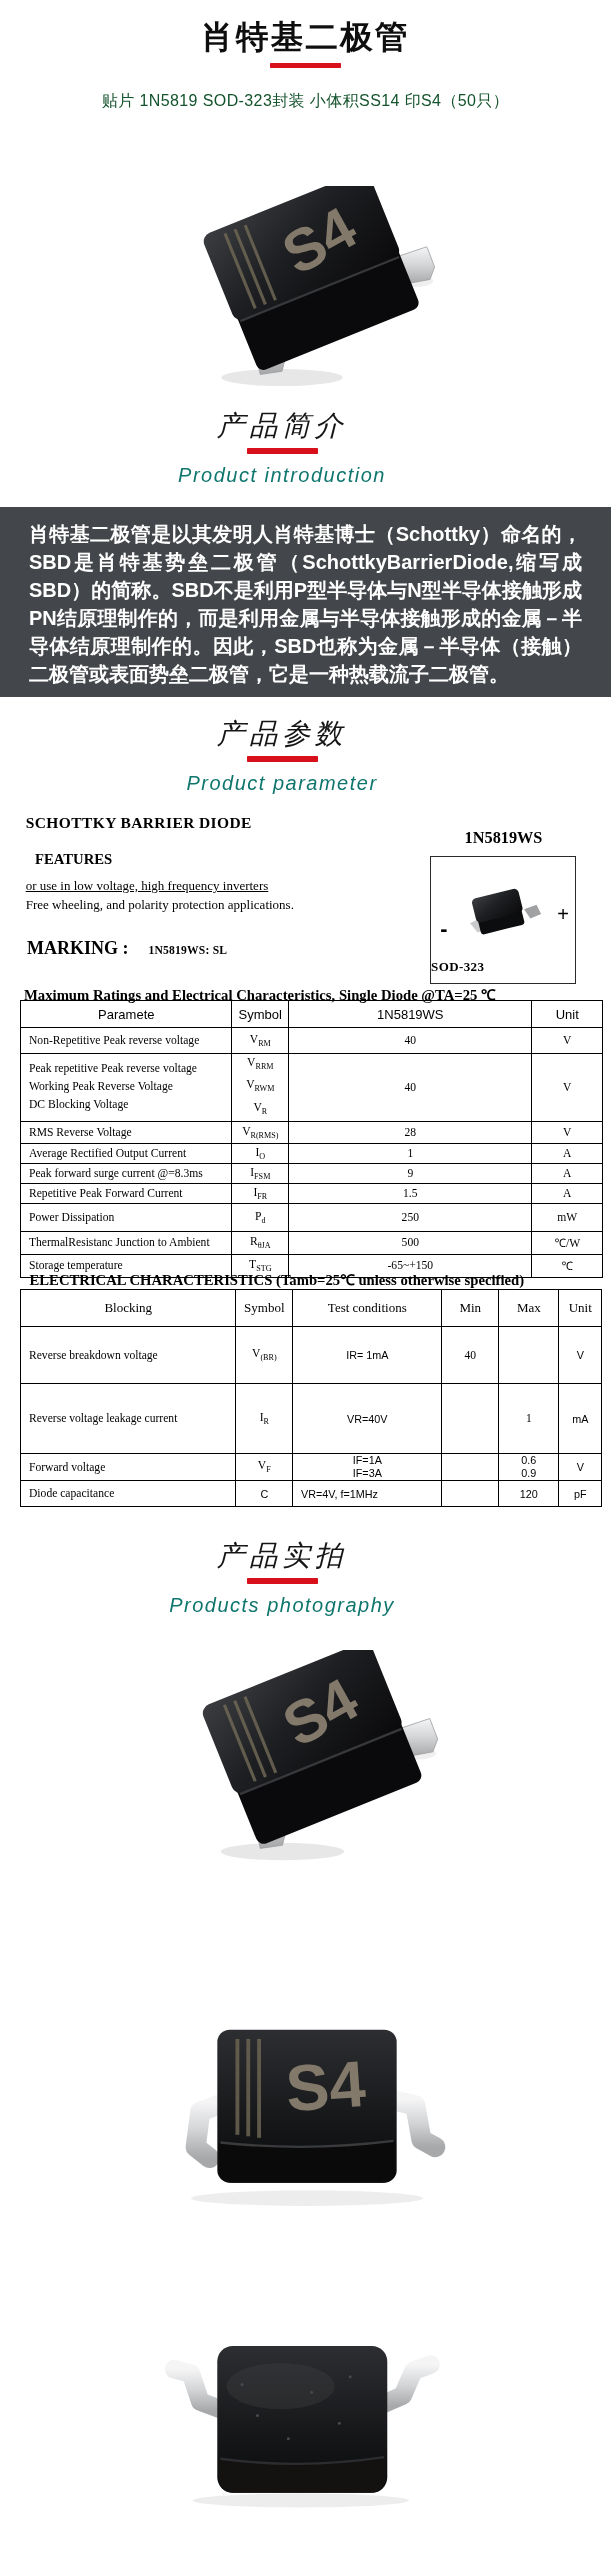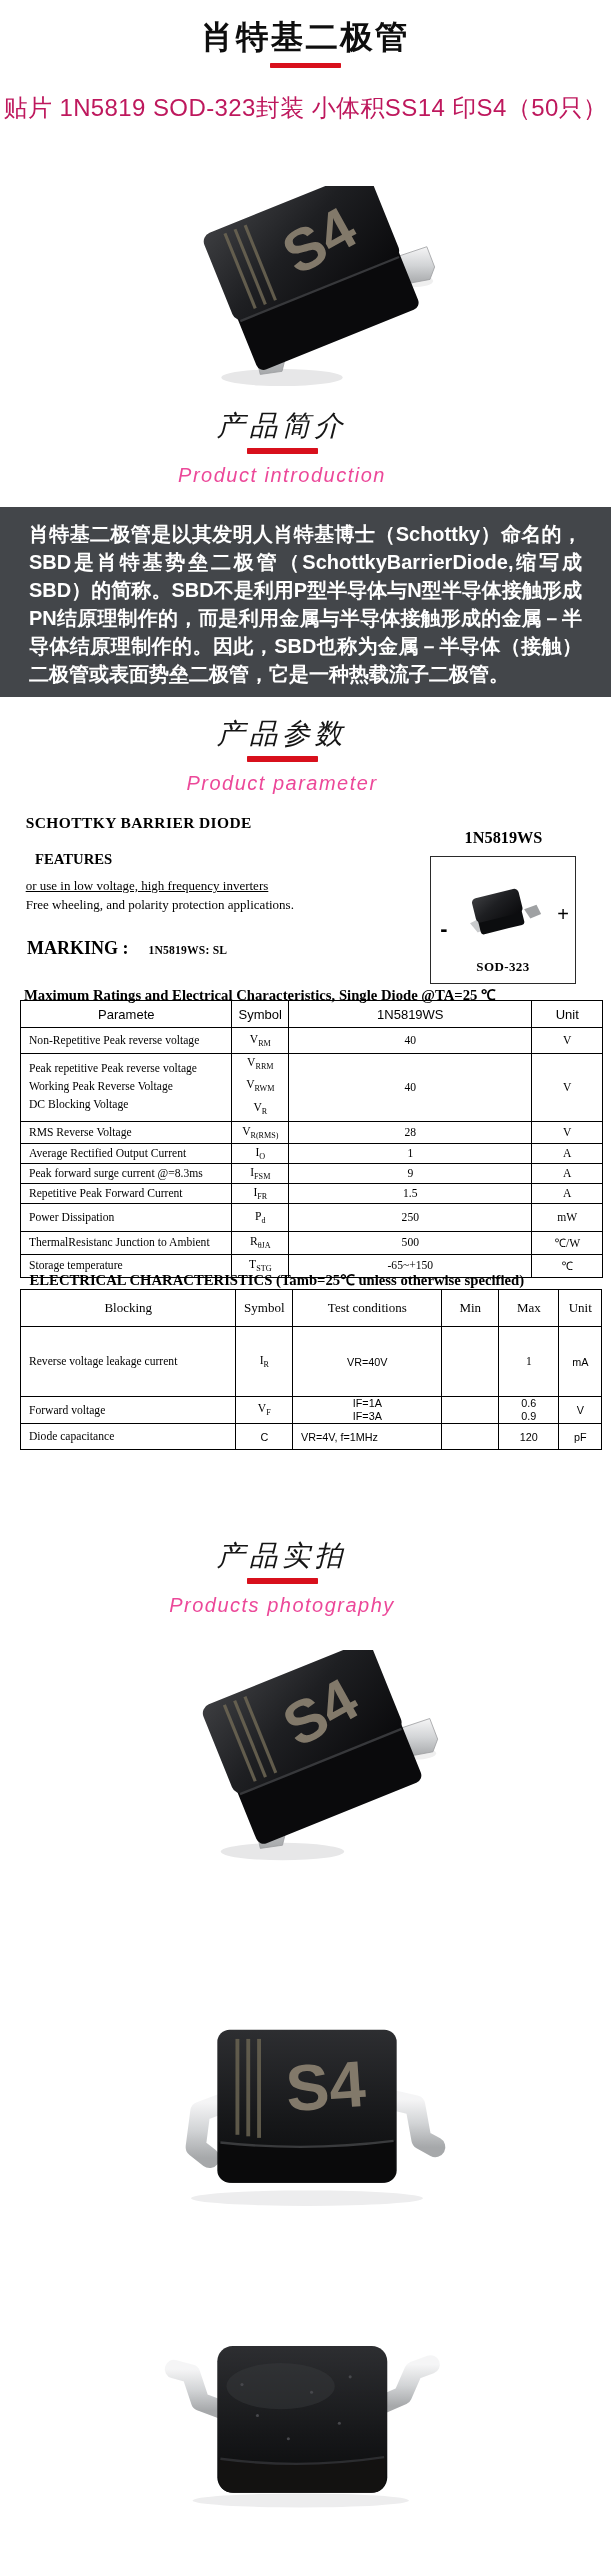--- a/index.html
+++ b/index.html
@@ -3,42 +3,42 @@
 <meta charset="utf-8">
 <style>
   html,body{margin:0;padding:0;background:#fff;}
   .page{position:relative;width:611px;height:2576px;background:#ffffff;overflow:hidden;
         font-family:"Liberation Sans",sans-serif;color:#111;border-radius:17px;}
   
   .top-head{position:absolute;top:0;left:0;width:611px;text-align:center;}
   .top-head h1{margin:18.6px 0 0;font-size:32.5px;line-height:37px;font-weight:700;letter-spacing:2.3px;color:#0e0e0e;}
   .bar{width:71px;height:6.2px;background:#d8101c;margin:7px auto 0;border-radius:0.8px;}
   .bar.small{height:5.4px;}
-  .top-sub{margin-top:28px;font-size:24px;line-height:23px;color:#be185d;letter-spacing:0.4px;}
+  .top-sub{margin-top:21px;font-size:16px;line-height:23px;color:#14532d;letter-spacing:0.4px;}
   
   .sec-head{position:absolute;left:0;width:564px;text-align:center;font-style:italic;}
   .sec-head .cn{font-size:28px;line-height:31px;font-weight:400;letter-spacing:4.6px;color:#151515;}
-  .sec-head .en{margin-top:10px;font-size:20px;line-height:23px;font-weight:300;letter-spacing:1.5px;color:#ec4899;}
+  .sec-head .en{margin-top:10px;font-size:20px;line-height:23px;font-weight:300;letter-spacing:1.5px;color:#0f766e;}
   
   .intro-block{position:absolute;top:507px;left:0;width:611px;height:190px;background:#43464a;box-sizing:border-box;
                padding:13px 29px 0;color:#fff;font-size:20px;line-height:28px;font-weight:700;text-align:justify;}
   
   .datasheet{position:absolute;top:805px;left:4px;width:611px;height:708px;font-family:"Liberation Serif",serif;color:#000000;}
   .ds-family{position:absolute;left:21.7px;top:9.3px;font-size:15.5px;font-weight:700;letter-spacing:0.4px;}
   .ds-part{position:absolute;left:426px;top:23px;width:147px;text-align:center;font-size:16.3px;font-weight:700;}
   .ds-feat-title{position:absolute;left:31px;top:46px;font-size:14.7px;font-weight:700;}
   .ds-feat1{position:absolute;left:21.7px;top:73px;font-size:13px;text-decoration:underline;}
   .ds-feat2{position:absolute;left:21.7px;top:92px;font-size:13px;}
   .ds-marking{position:absolute;left:23px;top:133px;font-size:18px;font-weight:700;}
   .ds-marking .val{font-size:11.6px;font-weight:700;margin-left:20px;letter-spacing:0.2px;}
   .pkg-box{position:absolute;left:426px;top:51px;width:146px;height:128px;border:1.5px solid #2a2a2a;box-sizing:border-box;}
   .pkg-minus{position:absolute;left:9.3px;top:59px;font-size:21.7px;font-weight:700;font-family:"Liberation Sans",sans-serif;}
   .pkg-plus{position:absolute;right:6.2px;top:46px;font-size:20px;font-weight:400;font-family:"Liberation Sans",sans-serif;}
   .pkg-diode{position:absolute;left:28px;top:26px;width:87px;height:68px;}
-  .pkg-name{position:absolute;bottom:7.7px;left:0;width:100%;text-align:center;font-size:13px;font-weight:700;letter-spacing:0.4px;}
+  .pkg-name{position:absolute;bottom:7.7px;left:0;width:100%;text-align:left;font-size:13px;font-weight:700;letter-spacing:0.4px;}
   .t-title1{position:absolute;left:20px;top:179px;font-size:14.7px;font-weight:700;}
   .t-title2{position:absolute;left:25.5px;top:464px;font-size:14.7px;font-weight:700;}
   table.spec{position:absolute;border-collapse:collapse;table-layout:fixed;border:1.5px solid #000;}
   table.spec td{border:0.8px solid #000;font-size:11.6px;text-align:center;padding:0 1.5px;overflow:hidden;}
   table.spec td.p{text-align:left;padding-left:7.7px;}
   table.spec td.head{font-size:13px;font-family:"Liberation Sans",sans-serif;}
   table.spec td.serifhead{font-size:13px;font-family:"Liberation Serif",serif;}
   table.spec .sans{font-family:"Liberation Sans",sans-serif;font-size:10.8px;}
   .t1{left:16.3px;top:195px;width:582px;}
   .t2{left:16.3px;top:484px;width:582px;}
@@ -236,20 +236,28 @@
         </colgroup>
       <tbody>
           <tr style="height:37px">
         <td class="serifhead">Blocking</td>
         <td class="serifhead">Symbol</td>
         <td class="serifhead">Test   conditions</td>
         <td class="serifhead">Min</td>
         <td class="serifhead">Max</td>
         <td class="serifhead">Unit</td>
       </tr>
+      <tr style="height:57px">
+        <td class="p">Reverse breakdown voltage</td>
+        <td><span>V</span><sub>(BR)</sub></td>
+        <td class="sans">IR= 1mA</td>
+        <td>40</td>
+        <td></td>
+        <td class="sans">V</td>
+      </tr>
       <tr style="height:70px">
         <td class="p">Reverse voltage leakage current</td>
         <td><span>I</span><sub>R</sub></td>
         <td class="sans">VR=40V</td>
         <td></td>
         <td>1</td>
         <td class="sans">mA</td>
       </tr>
       <tr style="height:26px">
         <td class="p">Forward voltage</td>

